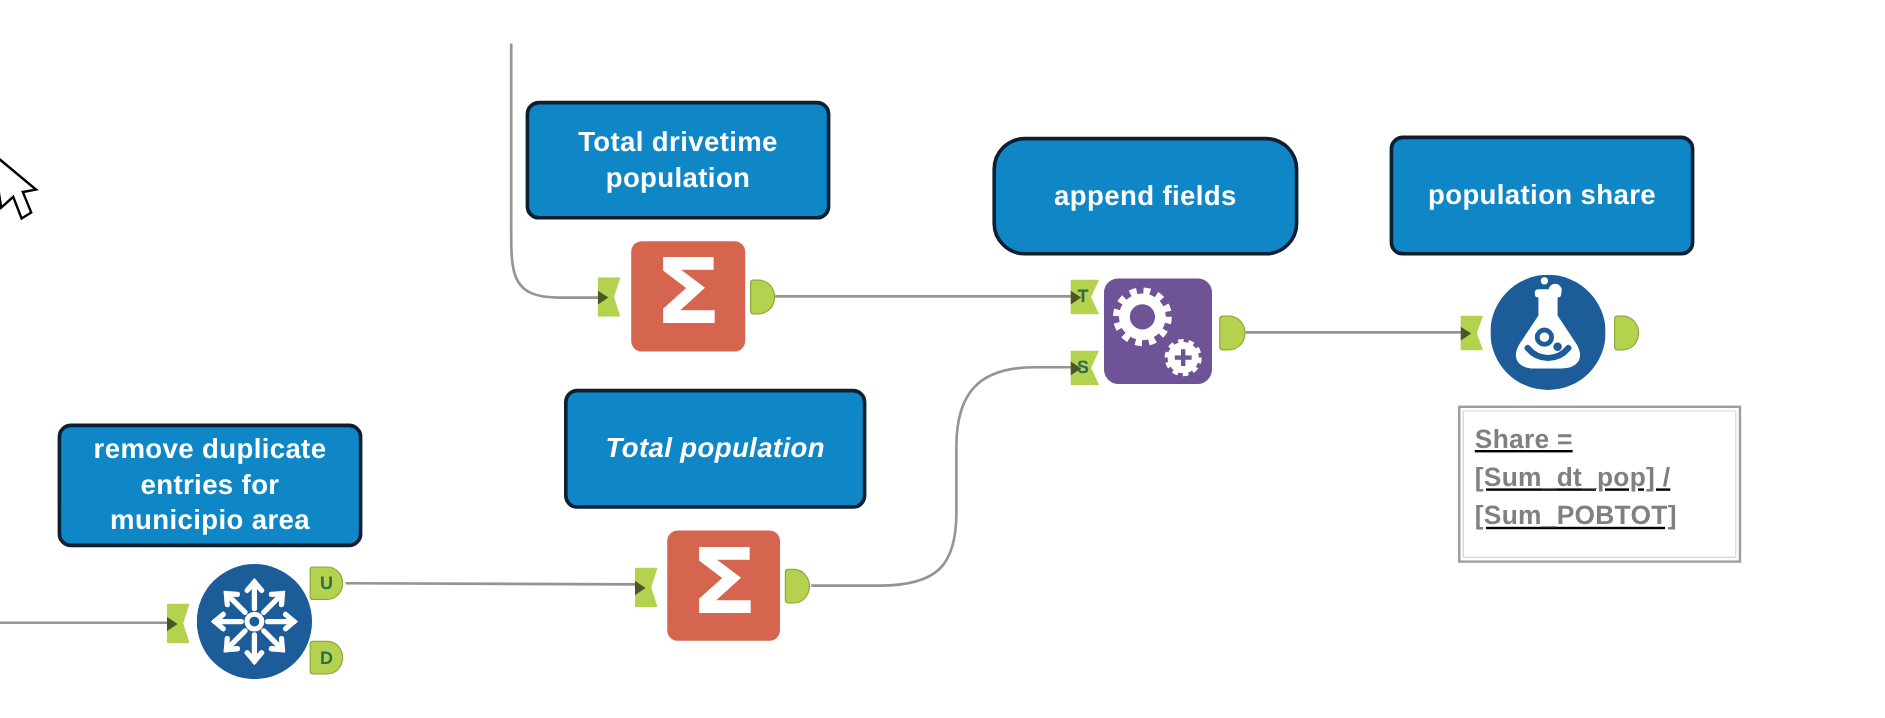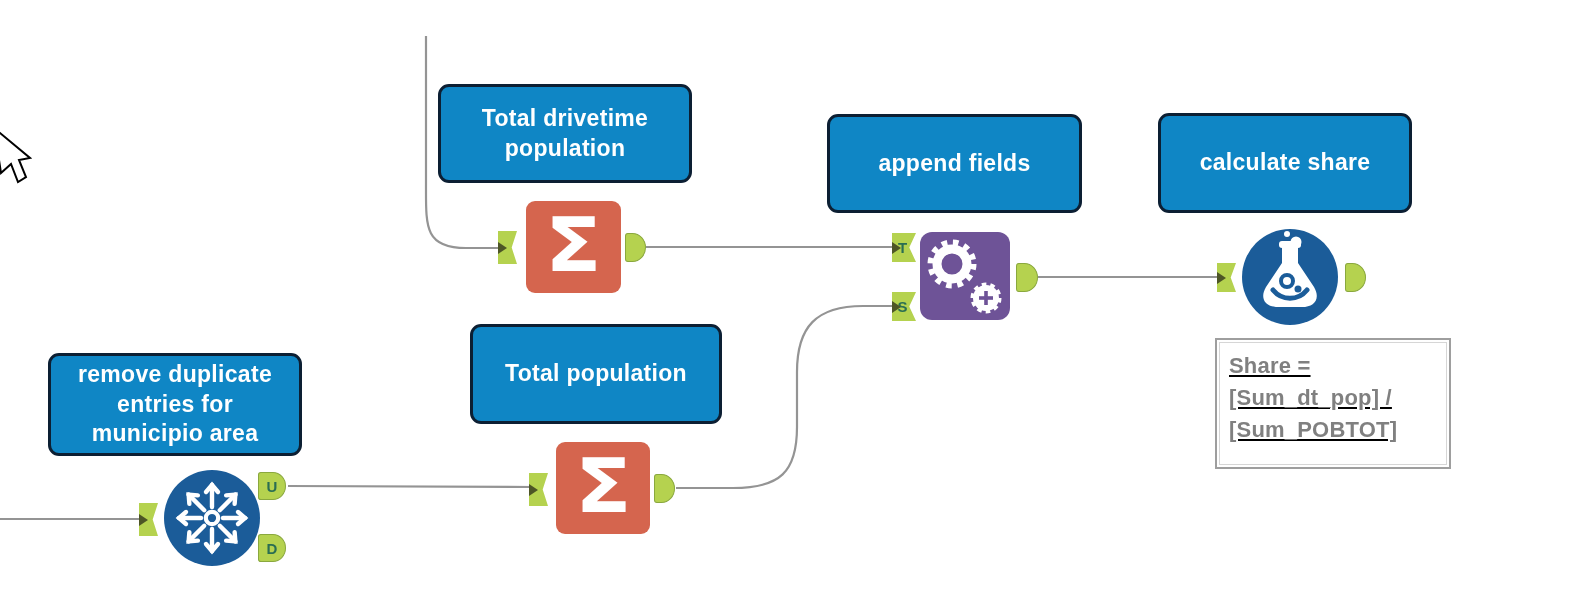--- a/index.html
+++ b/index.html
@@ -81,33 +81,33 @@
     <path class="wire" d="M0,483 L142,483"></path>
     <path class="wire" d="M288,450 L532,451"></path>
     <path class="wire" d="M676,452 L733,452 C780,452 797,436 797,391 L797,336 C797,291 816,270 863,270 L894,270"></path>
     <polygon points="-6,92 30,122 19,124 26,141 18,146 11,128 1,137" fill="#ffffff" stroke="#000000" stroke-width="2" stroke-linejoin="miter"></polygon>
   </svg>
 
   <div class="cbox" style="left:438px;top:48px;width:254px;height:99px;">
     <div class="lbl">Total drivetime population</div>
   </div>
 
-  <div class="cbox" style="left:827px;top:78px;width:255px;height:99px;">
+  <div class="cbox" style="left:827px;top:78px;width:255px;height:99px;border-radius:27px;">
     <div class="lbl">append fields</div>
   </div>
 
   <div class="cbox" style="left:1158px;top:77px;width:254px;height:100px;">
-    <div class="lbl">calculate share</div>
+    <div class="lbl">population share</div>
   </div>
 
   <div class="cbox" style="left:48px;top:317px;width:254px;height:103px;align-items:center;">
     <div class="lbl">remove duplicate entries for municipio area</div>
   </div>
 
-  <div class="cbox" style="left:470px;top:288px;width:252px;height:100px;">
+  <div class="cbox" style="left:470px;top:288px;width:252px;height:100px;font-style:italic;">
     <div class="lbl">Total population</div>
   </div>
 
   <div class="tool summarize" style="left:526px;top:165px;width:95px;height:92px;">
     <span class="sigma">Σ</span>
   </div>
 
   <div class="tool summarize" style="left:556px;top:406px;width:94px;height:92px;">
     <span class="sigma">Σ</span>
   </div>

